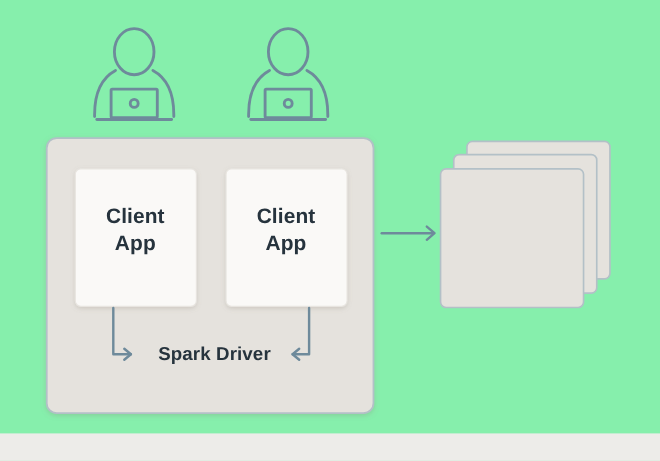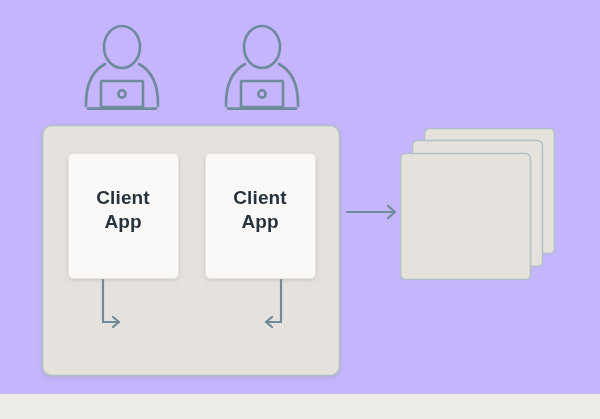--- a/index.html
+++ b/index.html
@@ -10,21 +10,21 @@
     width: 600px;
     height: 419px;
     overflow: hidden;
     font-family: "Liberation Sans", sans-serif;
     background: #edece9;
   }
   #canvas {
     position: relative;
     width: 600px;
     height: 394px;
-    background: #c4b5fd;
+    background: #86efac;
   }
   #diagram-svg {
     position: absolute;
     left: 0;
     top: 0;
     width: 600px;
     height: 419px;
   }
   .node-label {
     position: absolute;
@@ -113,15 +113,16 @@
     <rect x="412.5" y="140.5" width="130" height="126" rx="5" fill="#e5e2dd" stroke="#b3c0c7" stroke-width="1.5"></rect>
     <rect x="400.5" y="153.5" width="130" height="126" rx="5" fill="#e5e2dd" stroke="#b3c0c7" stroke-width="1.5"></rect>
   </svg>
 
   <div class="node-label" id="client-app-1-label">Client
 App</div>
 
   <div class="node-label" id="client-app-2-label">Client
 App</div>
 
+  <div class="node-label" id="spark-driver-label">Spark Driver</div>
 
 
 </div>
 
 </body></html>

